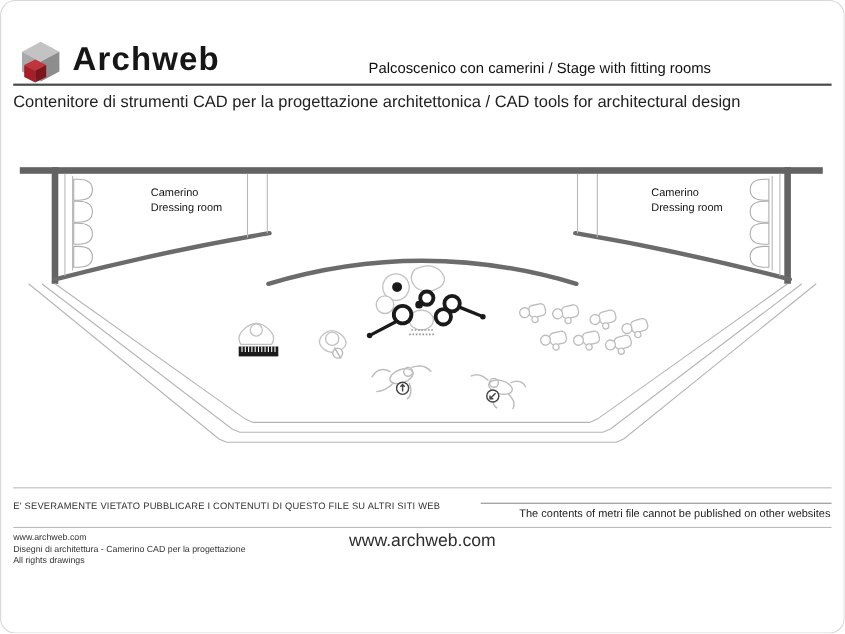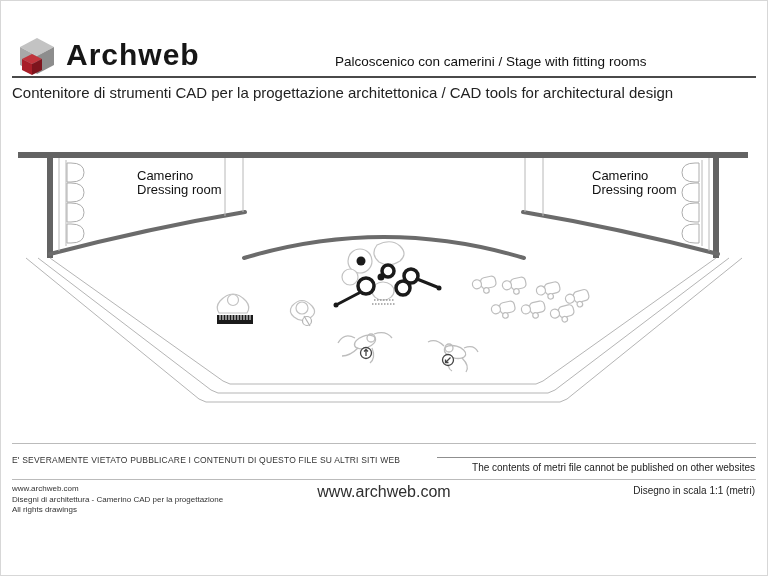--- a/index.html
+++ b/index.html
@@ -1,25 +1,25 @@
 <!DOCTYPE html>
 <html><head>
 <meta charset="utf-8">
 <style>
   html,body{margin:0;padding:0;background:#fff;}
   #sheet{position:relative;width:768px;height:576px;background:#fff;overflow:hidden;
          font-family:"Liberation Sans","DejaVu Sans",sans-serif;color:#1a1a1a;
-         box-shadow:0 0 0 1px #d7d7d7 inset;}
+         box-shadow:0 0 0 1px #d7d7d7 inset;border-radius:14px;}
   .abs{position:absolute;}
   .brand{font-size:30px;font-weight:600;letter-spacing:1px;color:#161616;}
   .sheet-title{font-size:13.5px;color:#111;text-align:left;}
   .subtitle{font-size:15px;color:#222;}
   .hline{position:absolute;background:#9a9a9a;height:1px;}
   .hline.thick{background:#4a4a4a;height:2px;}
-  .room-label{font-size:13px;color:#111;line-height:13px;}
+  .room-label{font-size:10px;color:#111;line-height:13px;}
   .disc-it{font-size:8.5px;color:#333;letter-spacing:0.2px;}
   .disc-en{font-size:10px;color:#222;text-align:right;}
   .foot-left{font-size:8px;color:#333;line-height:10.5px;}
   .foot-center{font-size:16px;color:#2e2e2e;text-align:center;}
   .foot-scale{font-size:10px;color:#222;text-align:right;}
   svg{display:block;}
 </style>
 </head>
 <body>
 
@@ -192,15 +192,14 @@
   <div class="hline" style="left:12px;top:479px;width:744px;background:#bbb;"></div>
 
   <div class="abs foot-left" style="left:12px;top:484px;">
     <div>www.archweb.com</div>
     <div>Disegni di architettura - Camerino CAD per la progettazione</div>
     <div>All rights drawings</div>
   </div>
 
   <div class="abs foot-center" style="left:284px;top:483px;width:200px;">www.archweb.com</div>
 
-  <div class="abs foot-scale" style="right:13px;top:485px;width:220px;">Disegno in scala 1:1 (metri)</div>
 
 </div>
 
 </body></html>

